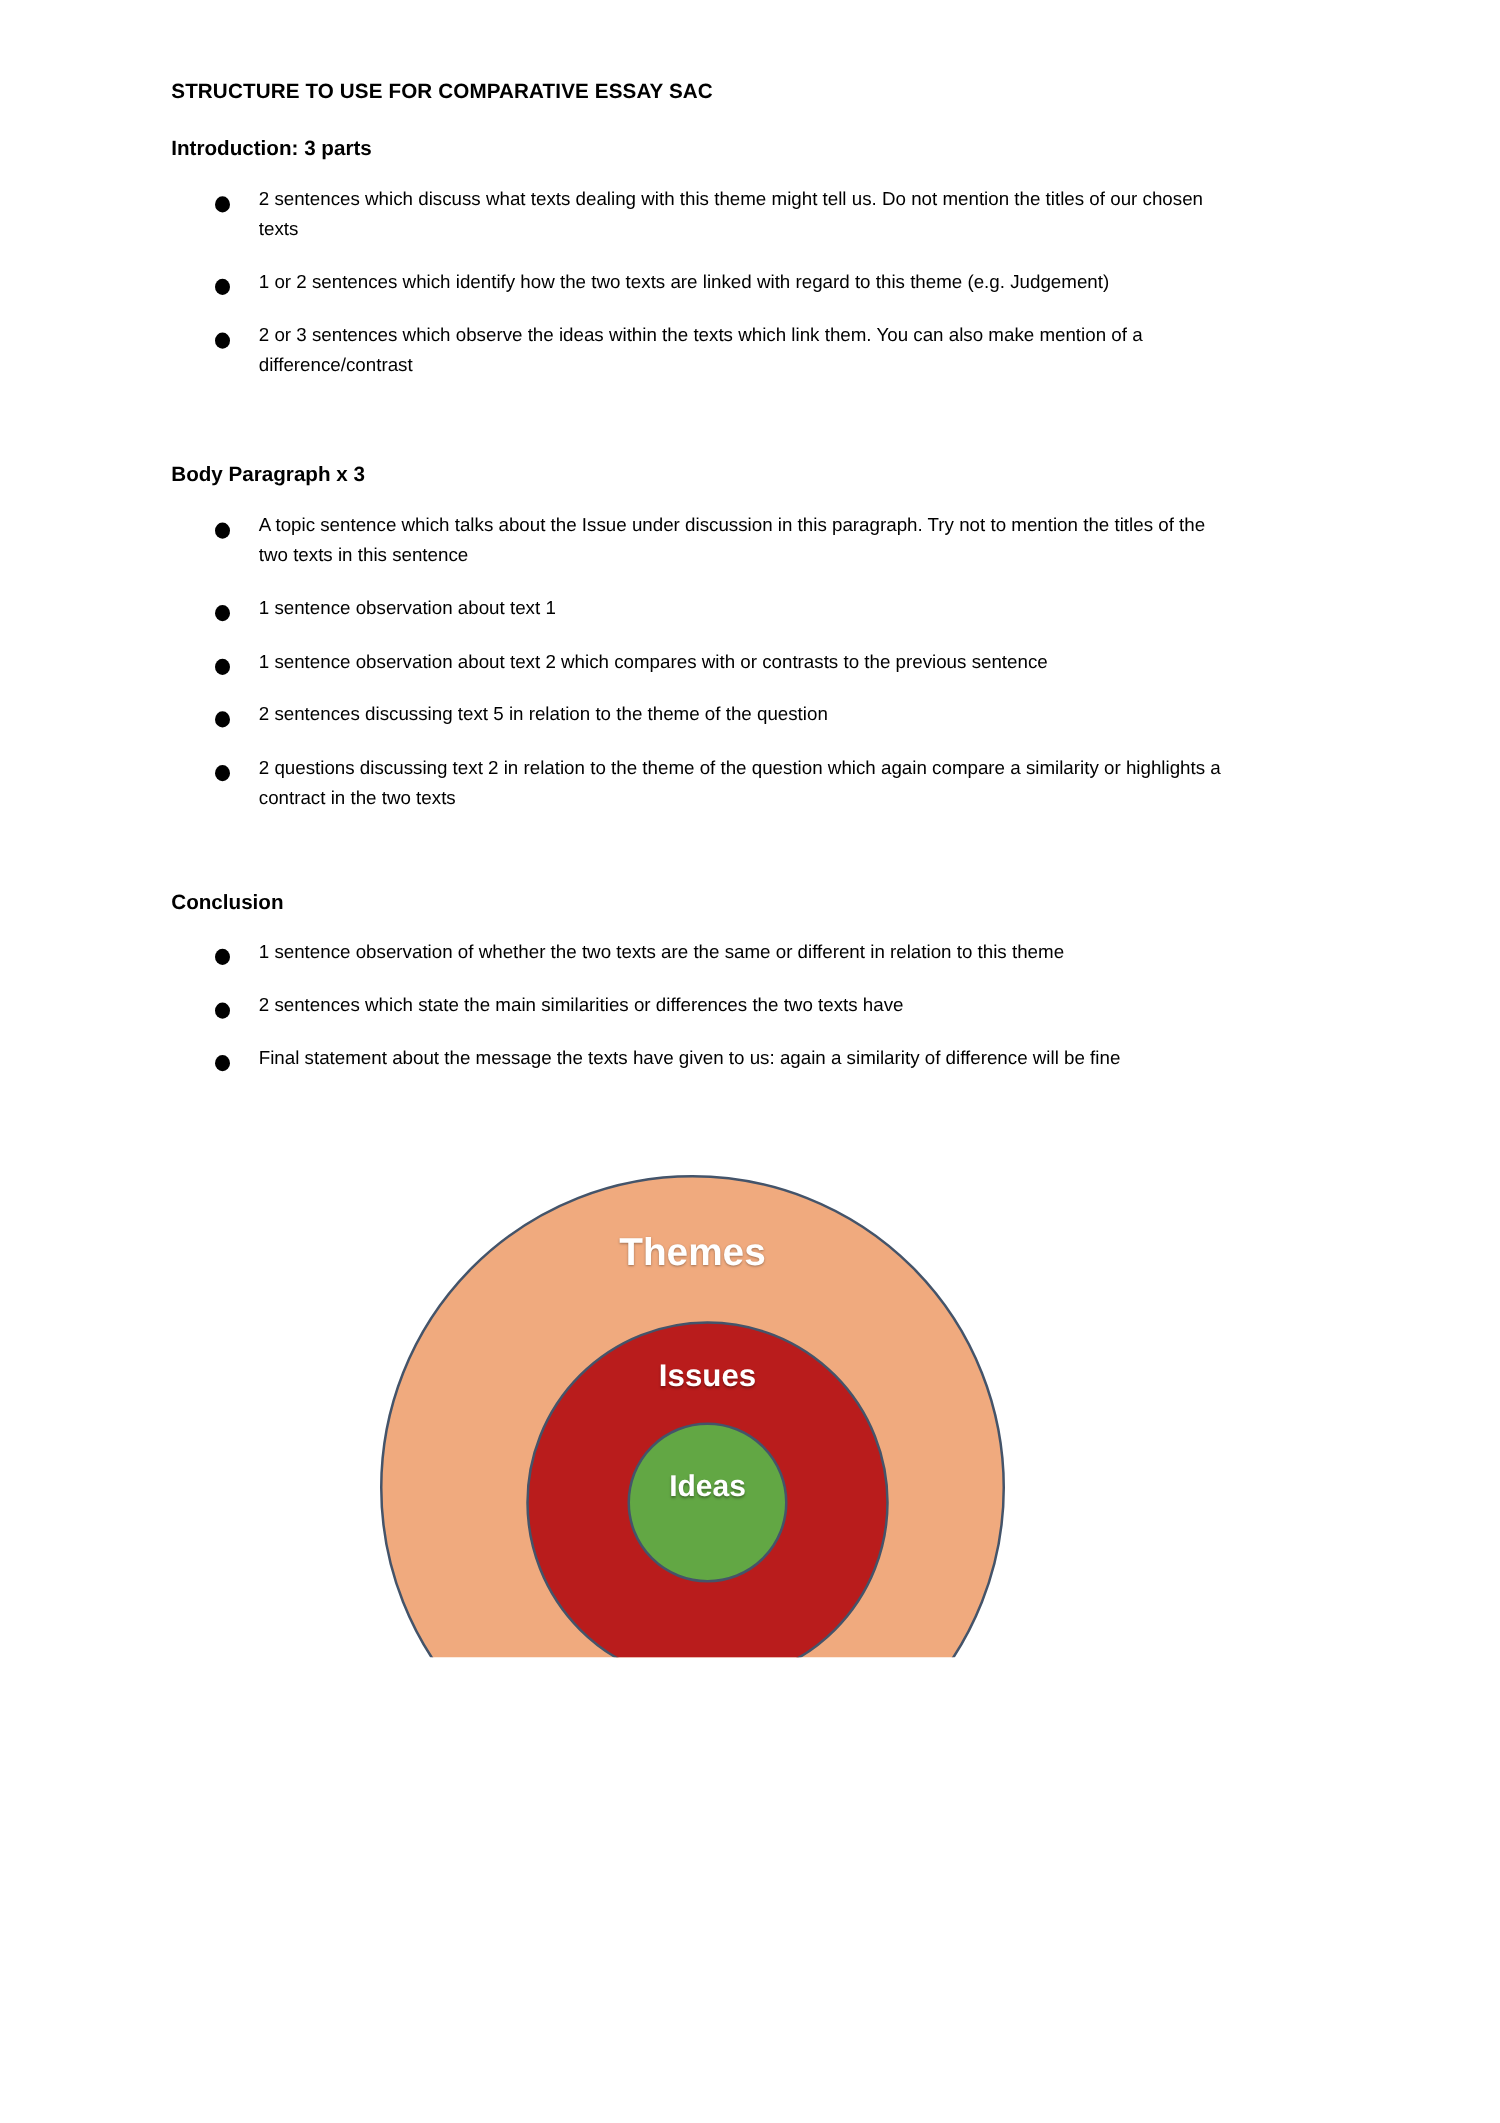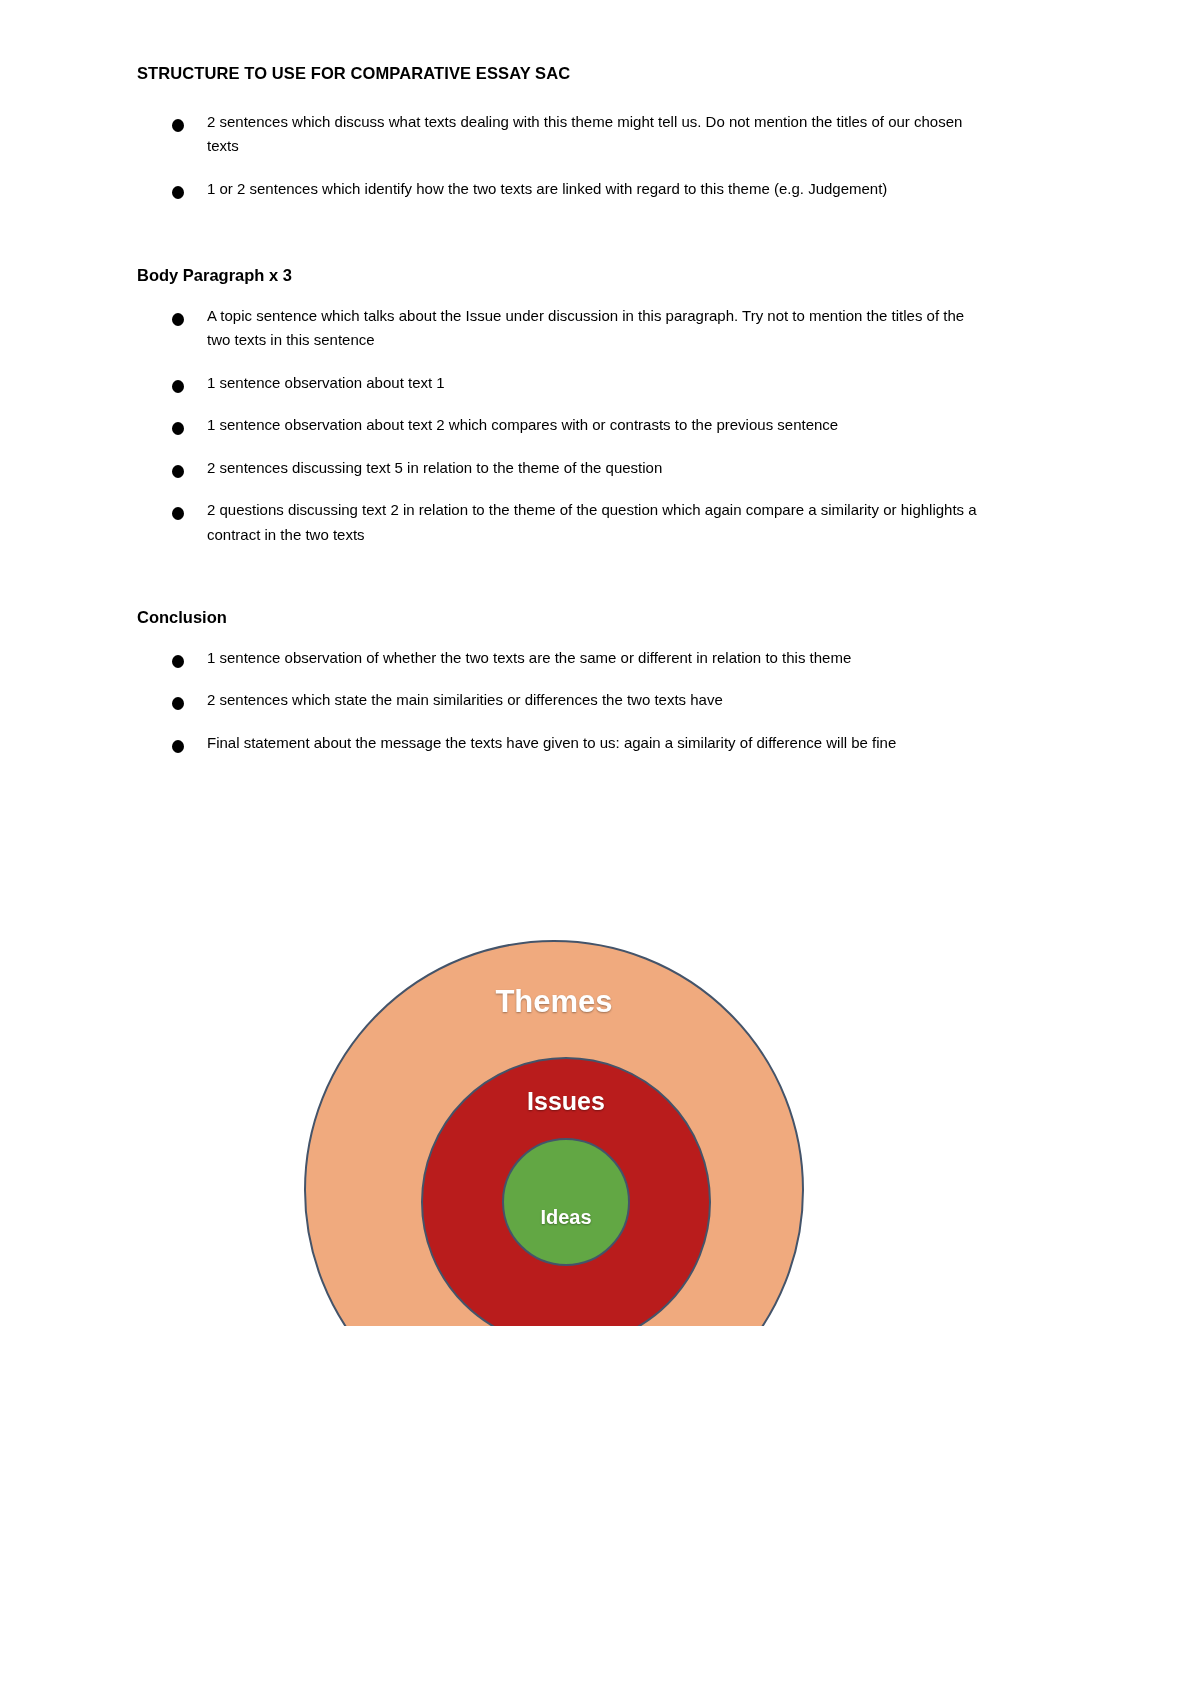--- a/index.html
+++ b/index.html
@@ -109,41 +109,46 @@
   }
   .ring-outer .ring-label {
     font-size: 31px;
     margin-top: 42px;
   }
   .ring-middle .ring-label {
     font-size: 25px;
     margin-top: 28px;
   }
   .ring-inner .ring-label {
-    font-size: 20px;
-    margin-top: 66px;
+    font-size: 24px;
+    margin-top: 36px;
   }
 </style>
 </head>
 <body>
 
 <div class="page">
 
   <div class="content">
 
     <p class="doc-title">STRUCTURE TO USE FOR COMPARATIVE ESSAY SAC</p>
 
+    <p class="section-heading">Introduction: 3 parts</p>
     <ul class="bullets">
       <li>
         <span class="bullet-dot"></span>
         <span>2 sentences which discuss what texts dealing with this theme might tell us.  Do not mention the titles of our chosen texts</span>
       </li>
       <li>
         <span class="bullet-dot"></span>
         <span>1 or 2 sentences which identify how the two texts are linked with regard to this theme (e.g. Judgement)</span>
+      </li>
+      <li>
+        <span class="bullet-dot"></span>
+        <span>2 or 3 sentences which observe the ideas within the texts which link them.  You can also make mention of a difference/contrast</span>
       </li>
     </ul>
 
     <div class="gap-lg"></div>
 
     <p class="section-heading">Body Paragraph x 3</p>
     <ul class="bullets">
       <li>
         <span class="bullet-dot"></span>
         <span>A topic sentence which talks about the Issue under discussion in this paragraph.  Try not to mention the titles of the two texts in this sentence</span>

